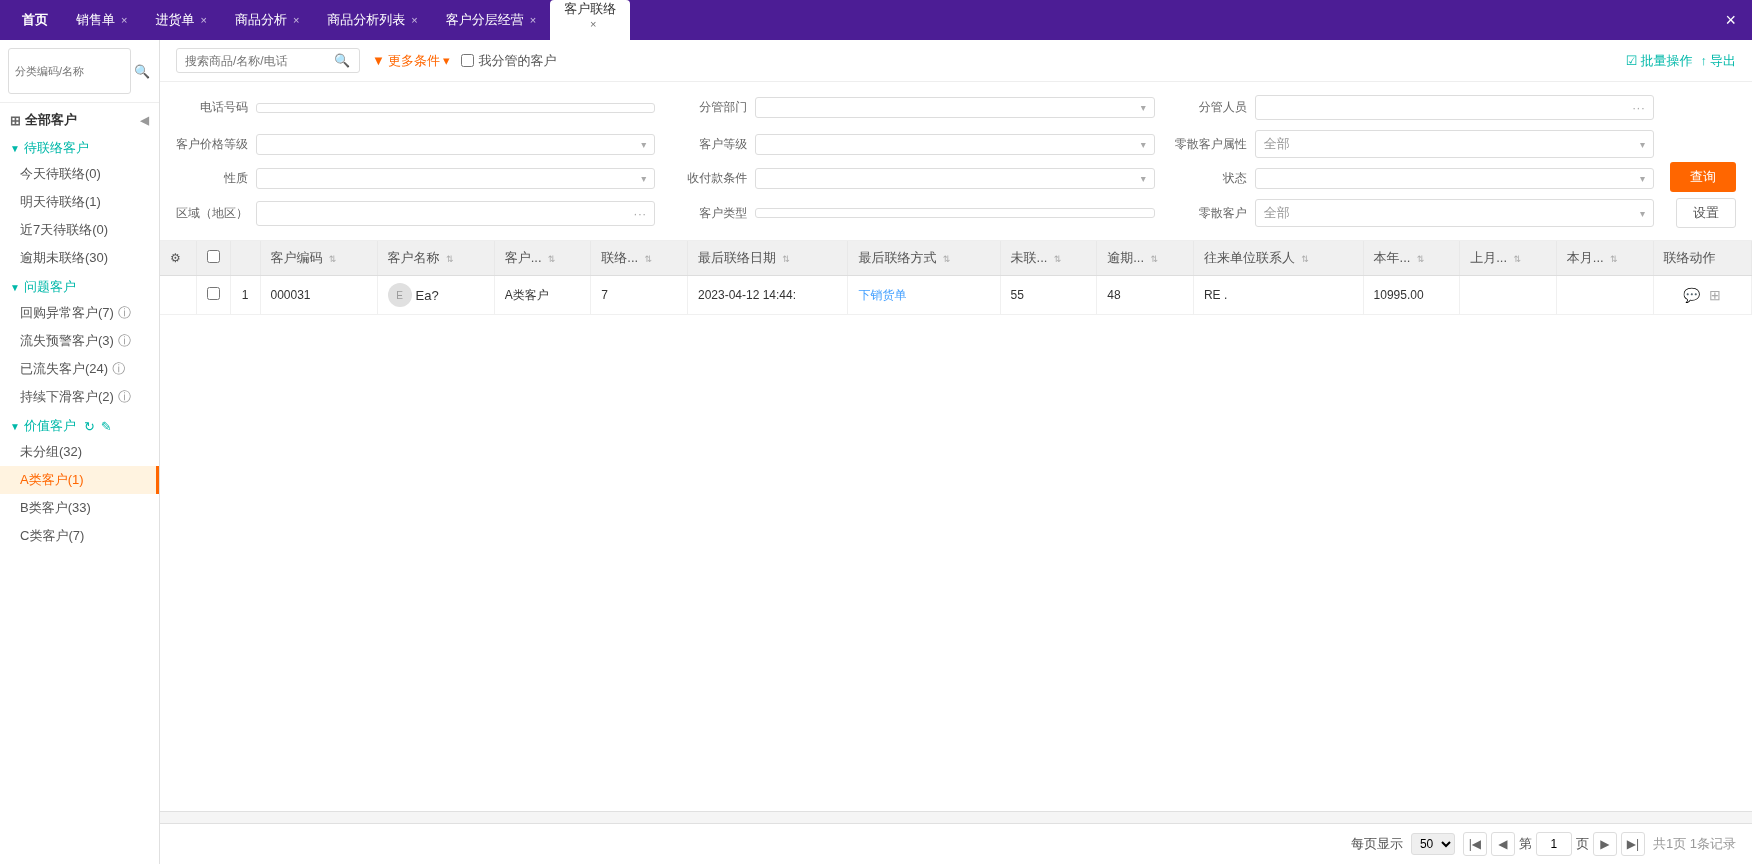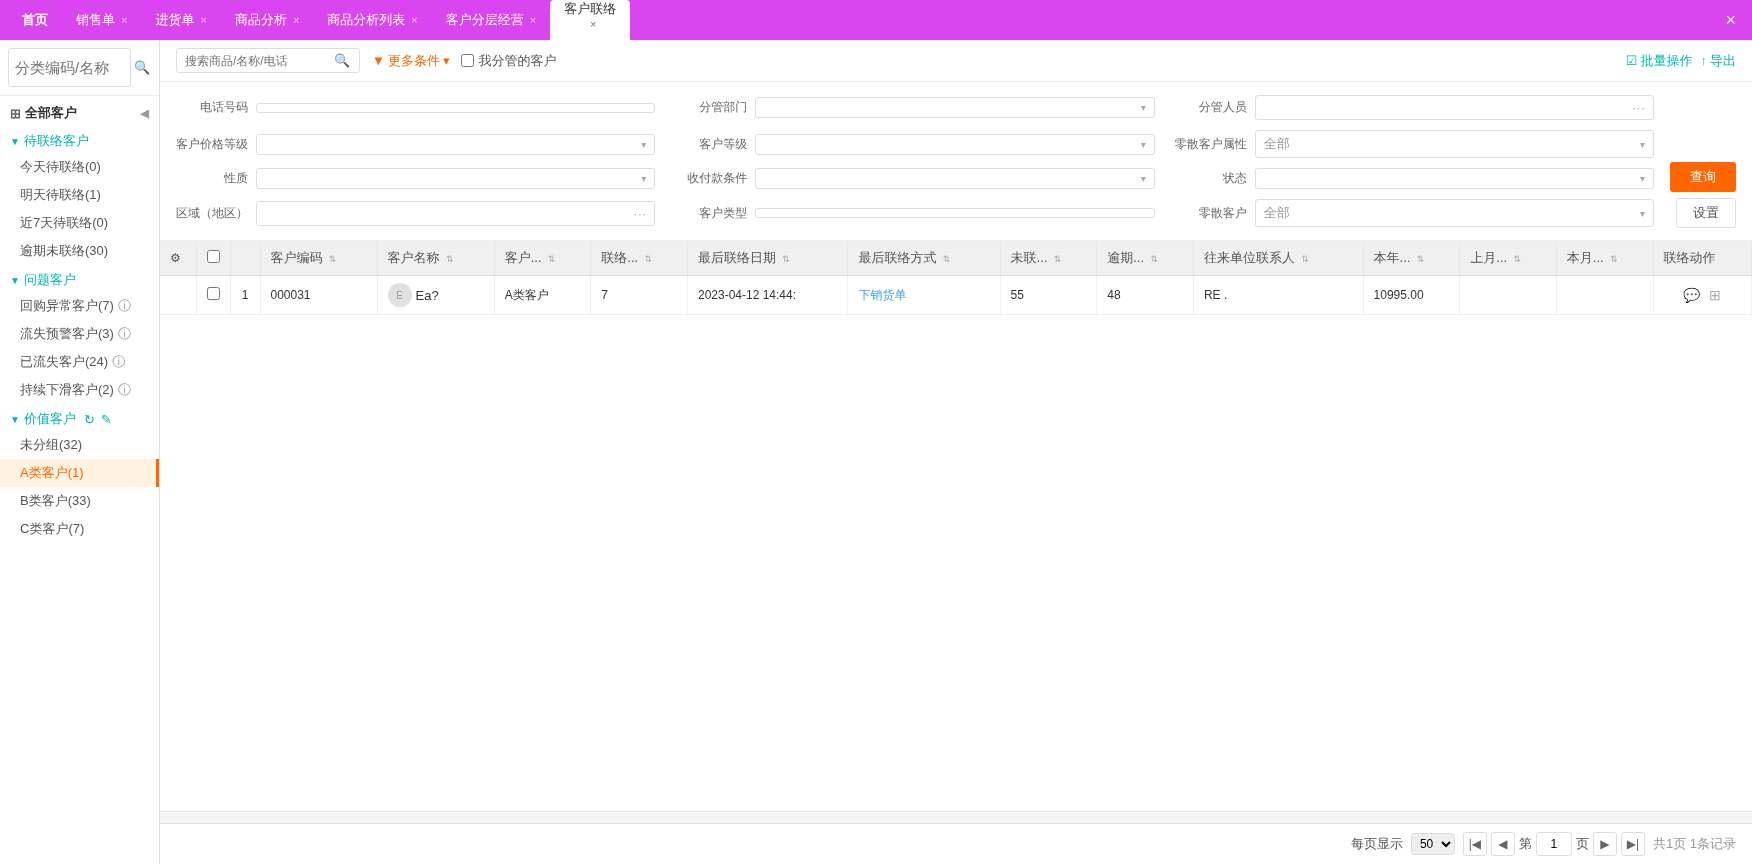--- a/index.html
+++ b/index.html
@@ -1,32 +1,32 @@
 <!DOCTYPE html>
 <html><head>
   <meta charset="utf-8">
   <style>
     * { box-sizing: border-box; margin: 0; padding: 0; font-family: 'Microsoft YaHei', Arial, sans-serif; font-size: 13px; }
     body { background: #f5f5f5; overflow: hidden; width: 1752px; height: 864px; }
     
     
-    .top-nav { background: #d946ef; display: flex; align-items: center; height: 40px; padding: 17px 8px; gap: 0; }
+    .top-nav { background: #4c1d95; display: flex; align-items: center; height: 40px; padding: 17px 8px; gap: 0; }
     .nav-tab { color: white; padding: 0 14px; height: 40px; display: flex; align-items: center; cursor: pointer; font-size: 13px; white-space: nowrap; }
     .nav-tab.home { font-weight: bold; }
     .nav-tab.active { background: white; color: #333; border-radius: 4px 4px 0 0; flex-direction: column; }
     .nav-tab .close-x { margin-left: 6px; font-size: 11px; opacity: 0.7; }
     .nav-close-btn { margin-left: auto; color: white; font-size: 18px; cursor: pointer; padding: 0 8px; }
     
     
     .main-layout { display: flex; height: calc(864px - 40px); }
     
     
     .sidebar { width: 160px; background: white; border-right: 1px solid #e0e0e0; display: flex; flex-direction: column; overflow-y: auto; flex-shrink: 0; }
     .sidebar-search { padding: 8px; border-bottom: 1px solid #eee; display: flex; align-items: center; gap: 4px; }
-    .sidebar-search input { border: 1px solid #ddd; border-radius: 3px; padding: 10px 6px; width: 100%; font-size: 15px; color: #be185d; }
+    .sidebar-search input { border: 1px solid #ddd; border-radius: 3px; padding: 16px 6px; width: 100%; font-size: 11px; color: #be185d; }
     .sidebar-search-icon { color: #00b8a9; }
     .sidebar-header { display: flex; align-items: center; padding: 8px 10px 4px; font-weight: bold; color: #333; font-size: 13px; cursor: pointer; }
     .sidebar-header .grid-icon { margin-right: 4px; color: #666; }
     .sidebar-header .collapse-icon { margin-left: auto; color: #999; font-size: 11px; }
     .sidebar-group-label { padding: 6px 10px 3px; color: #00b8a9; font-size: 12px; display: flex; align-items: center; gap: 4px; }
     .sidebar-group-label .triangle { font-size: 10px; }
     .sidebar-item { padding: 5px 10px 5px 20px; color: #555; font-size: 12px; cursor: pointer; display: flex; align-items: center; }
     .sidebar-item.active { background: #fff3e0; color: #ff6600; border-right: 3px solid #ff6600; }
     .sidebar-item .item-info { margin-left: 4px; color: #999; }
     

